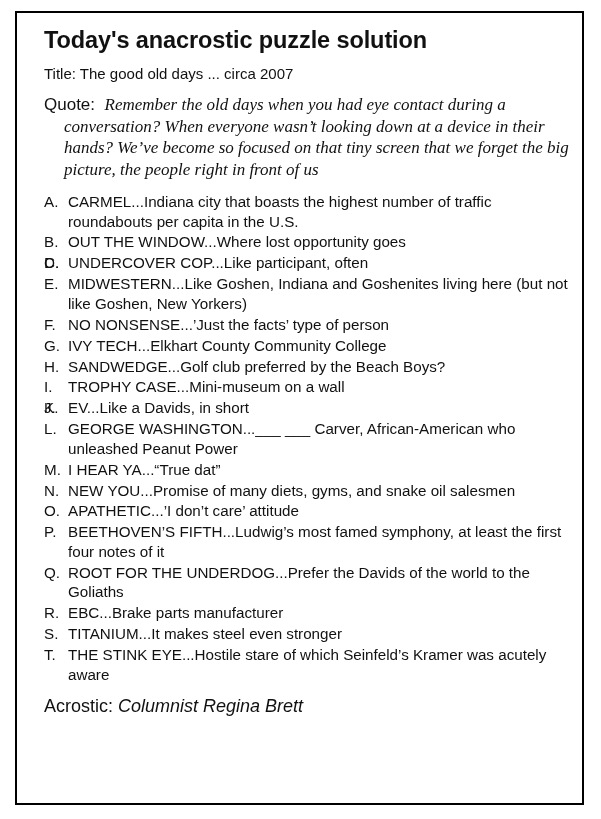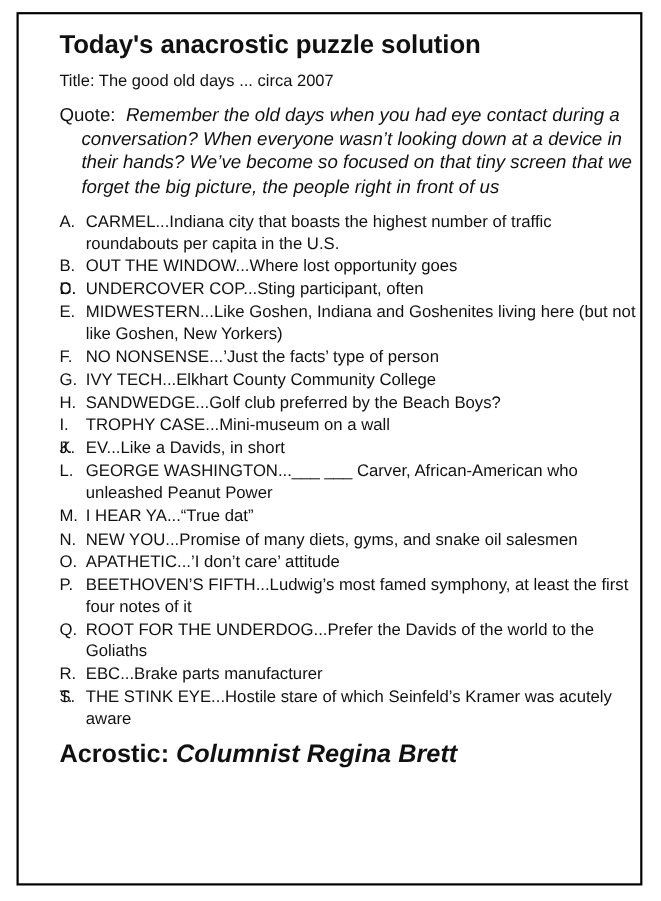--- a/index.html
+++ b/index.html
@@ -1,28 +1,28 @@
 <!DOCTYPE html>
 <html><head>
 <meta charset="utf-8">
 <style>
   html, body { margin: 0; padding: 0; background: #ffffff; }
   body { width: 601px; height: 819px; position: relative; overflow: hidden;
          font-family: "Liberation Sans", sans-serif; color: #111; }
   .frame { position: absolute; left: 15px; top: 11px; width: 569px; height: 794px;
            border: 2px solid #000; box-sizing: border-box; }
-  .content { position: absolute; left: 54px; top: 24px; width: 530px; }
+  .content { position: absolute; left: 44px; top: 24px; width: 530px; }
   .heading { font-size: 23.5px; font-weight: bold; line-height: 32px; margin: 0; letter-spacing: -0.1px; }
   .title-line { font-size: 15px; line-height: 24px; margin-top: 6px; }
   .quote { font-size: 17px; line-height: 21.5px; margin-top: 8px; padding-left: 20px; text-indent: -20px; width: 520px; }
-  .quote .q-text { font-style: italic; }
+  .quote .q-text { font-style: italic; font-family: Liberation Serif, serif; }
   .clues { list-style: none; margin: 12px 0 0 0; padding: 0; width: 525px; }
   .clue { position: relative; font-size: 15.2px; line-height: 19.6px; padding-left: 24px; margin-bottom: 1.3px; }
   .clue .letter { position: absolute; left: 0; top: 0; }
-  .acrostic { font-size: 23px; line-height: 24px; margin-top: 10px; font-weight: bold; }
+  .acrostic { font-size: 18px; line-height: 24px; margin-top: 10px; }
   .acrostic .ac-val { font-style: italic; }
 </style>
 </head>
 <body>
 
 <div class="frame"></div>
 
 <div class="content">
   <h1 class="heading">Today's anacrostic puzzle solution</h1>
 
@@ -33,36 +33,36 @@
 
   <div class="quote">
     <span>Quote:</span>&nbsp;
     <span class="q-text">Remember the old days when you had eye contact during a conversation? When everyone wasn’t looking down at a device in their hands? We’ve become so focused on that tiny screen that we forget the big picture, the people right in front of us</span>
   </div>
 
   <ul class="clues">
     <li class="clue"><span class="letter">A.</span><span>CARMEL...Indiana city that boasts the highest number of traffic roundabouts per capita in the U.S.</span></li>
     <li class="clue"><span class="letter">B.</span><span>OUT THE WINDOW...Where lost opportunity goes</span></li>
     <li class="clue"><span class="letter">C.</span></li>
-    <li class="clue"><span class="letter">D.</span><span>UNDERCOVER COP...Sting participant, often</span></li>
+    <li class="clue"><span class="letter">D.</span><span>UNDERCOVER COP...Like participant, often</span></li>
     <li class="clue"><span class="letter">E.</span><span>MIDWESTERN...Like Goshen, Indiana and Goshenites living here (but not like Goshen, New Yorkers)</span></li>
     <li class="clue"><span class="letter">F.</span><span>NO NONSENSE...’Just the facts’ type of person</span></li>
     <li class="clue"><span class="letter">G.</span><span>IVY TECH...Elkhart County Community College</span></li>
     <li class="clue"><span class="letter">H.</span><span>SANDWEDGE...Golf club preferred by the Beach Boys?</span></li>
     <li class="clue"><span class="letter">I.</span><span>TROPHY CASE...Mini-museum on a wall</span></li>
     <li class="clue"><span class="letter">J.</span></li>
     <li class="clue"><span class="letter">K.</span><span>EV...Like a Davids, in short</span></li>
     <li class="clue"><span class="letter">L.</span><span>GEORGE WASHINGTON...___ ___ Carver, African-American who unleashed Peanut Power</span></li>
     <li class="clue"><span class="letter">M.</span><span>I HEAR YA...“True dat”</span></li>
     <li class="clue"><span class="letter">N.</span><span>NEW YOU...Promise of many diets, gyms, and snake oil salesmen</span></li>
     <li class="clue"><span class="letter">O.</span><span>APATHETIC...’I don’t care’ attitude</span></li>
     <li class="clue"><span class="letter">P.</span><span>BEETHOVEN’S FIFTH...Ludwig’s most famed symphony, at least the first four notes of it</span></li>
     <li class="clue"><span class="letter">Q.</span><span>ROOT FOR THE UNDERDOG...Prefer the Davids of the world to the Goliaths</span></li>
     <li class="clue"><span class="letter">R.</span><span>EBC...Brake parts manufacturer</span></li>
-    <li class="clue"><span class="letter">S.</span></li>
+    <li class="clue"><span class="letter">S.</span><span>TITANIUM...It makes steel even stronger</span></li>
     <li class="clue"><span class="letter">T.</span><span>THE STINK EYE...Hostile stare of which Seinfeld’s Kramer was acutely aware</span></li>
   </ul>
 
   <div class="acrostic">
     <span>Acrostic:</span>
     <span class="ac-val">Columnist Regina Brett</span>
   </div>
 </div>
 
 </body></html>

